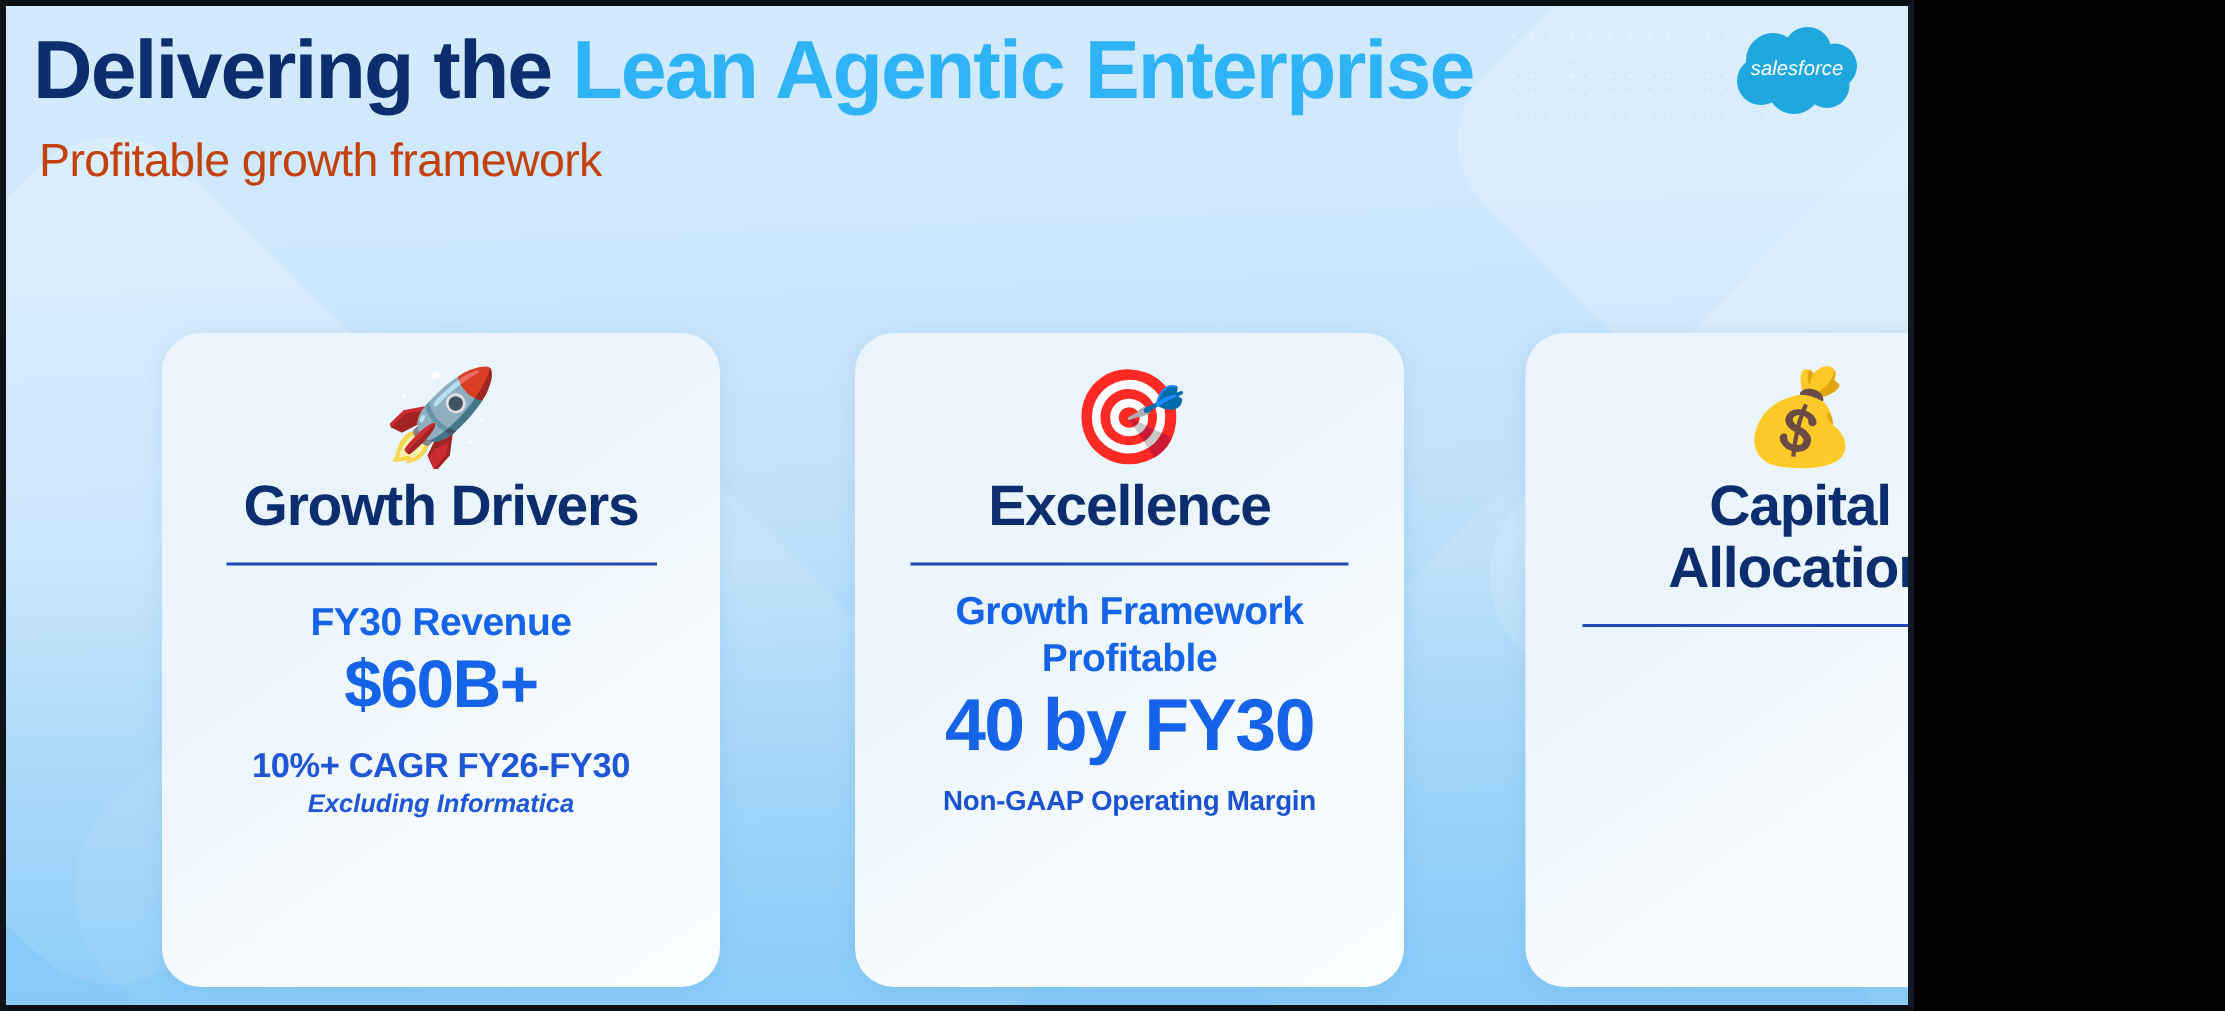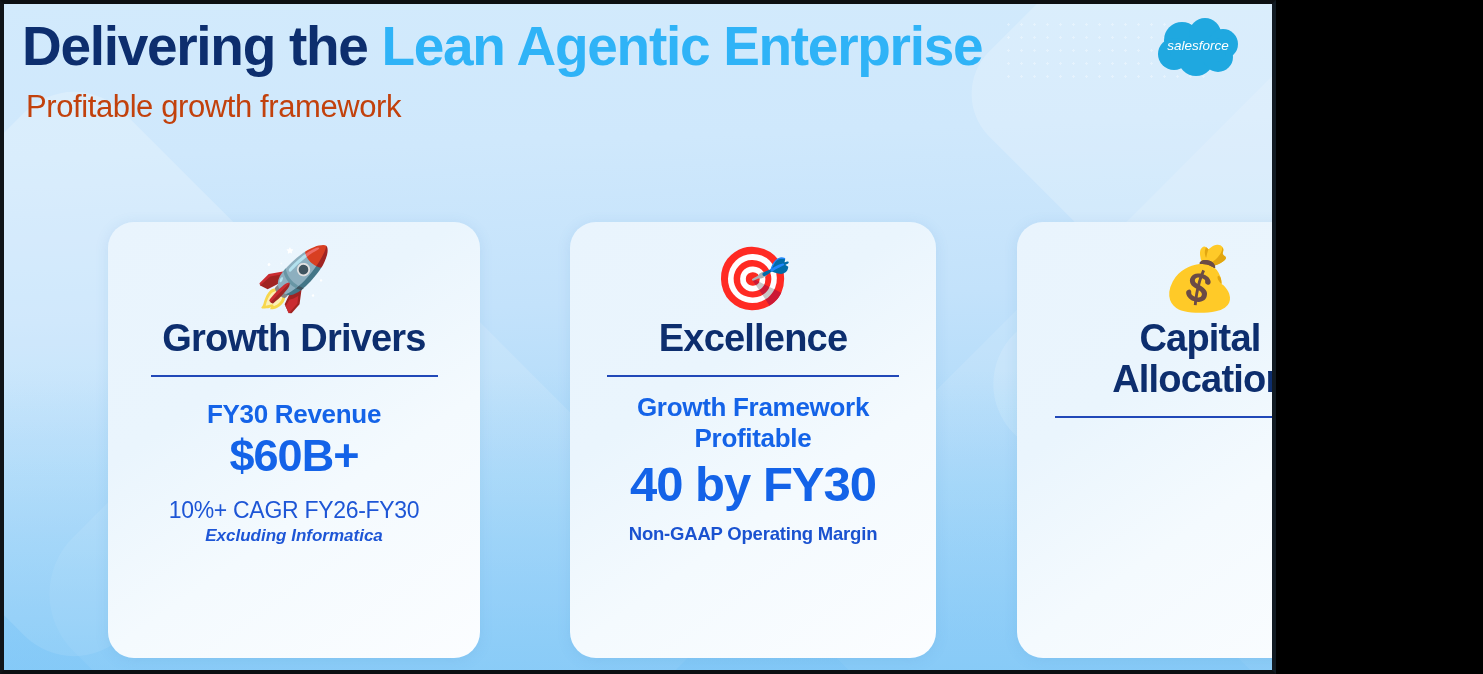--- a/index.html
+++ b/index.html
@@ -205,21 +205,21 @@
   .metric-value {
     font-size: 45px;
     line-height: 51px;
     font-weight: 700;
     letter-spacing: -1px;
     color: #1463e8;
   }
   .metric-sub {
     font-size: 23px;
     line-height: 27px;
-    font-weight: 400;
+    font-weight: 700;
     letter-spacing: -0.3px;
     color: #1e56d6;
   }
   .metric-note {
     font-size: 17px;
     line-height: 21px;
     font-weight: 700;
     font-style: italic;
     color: #1e56d6;
   }

